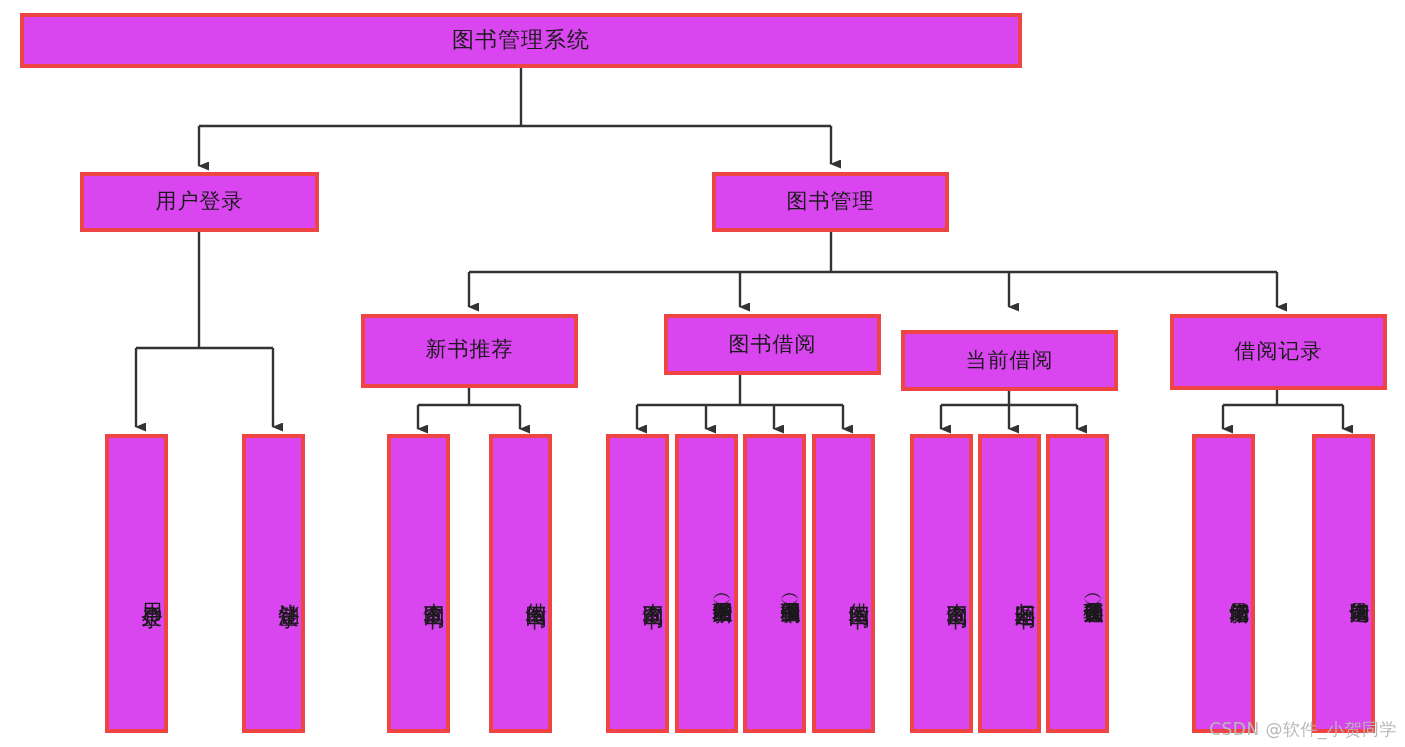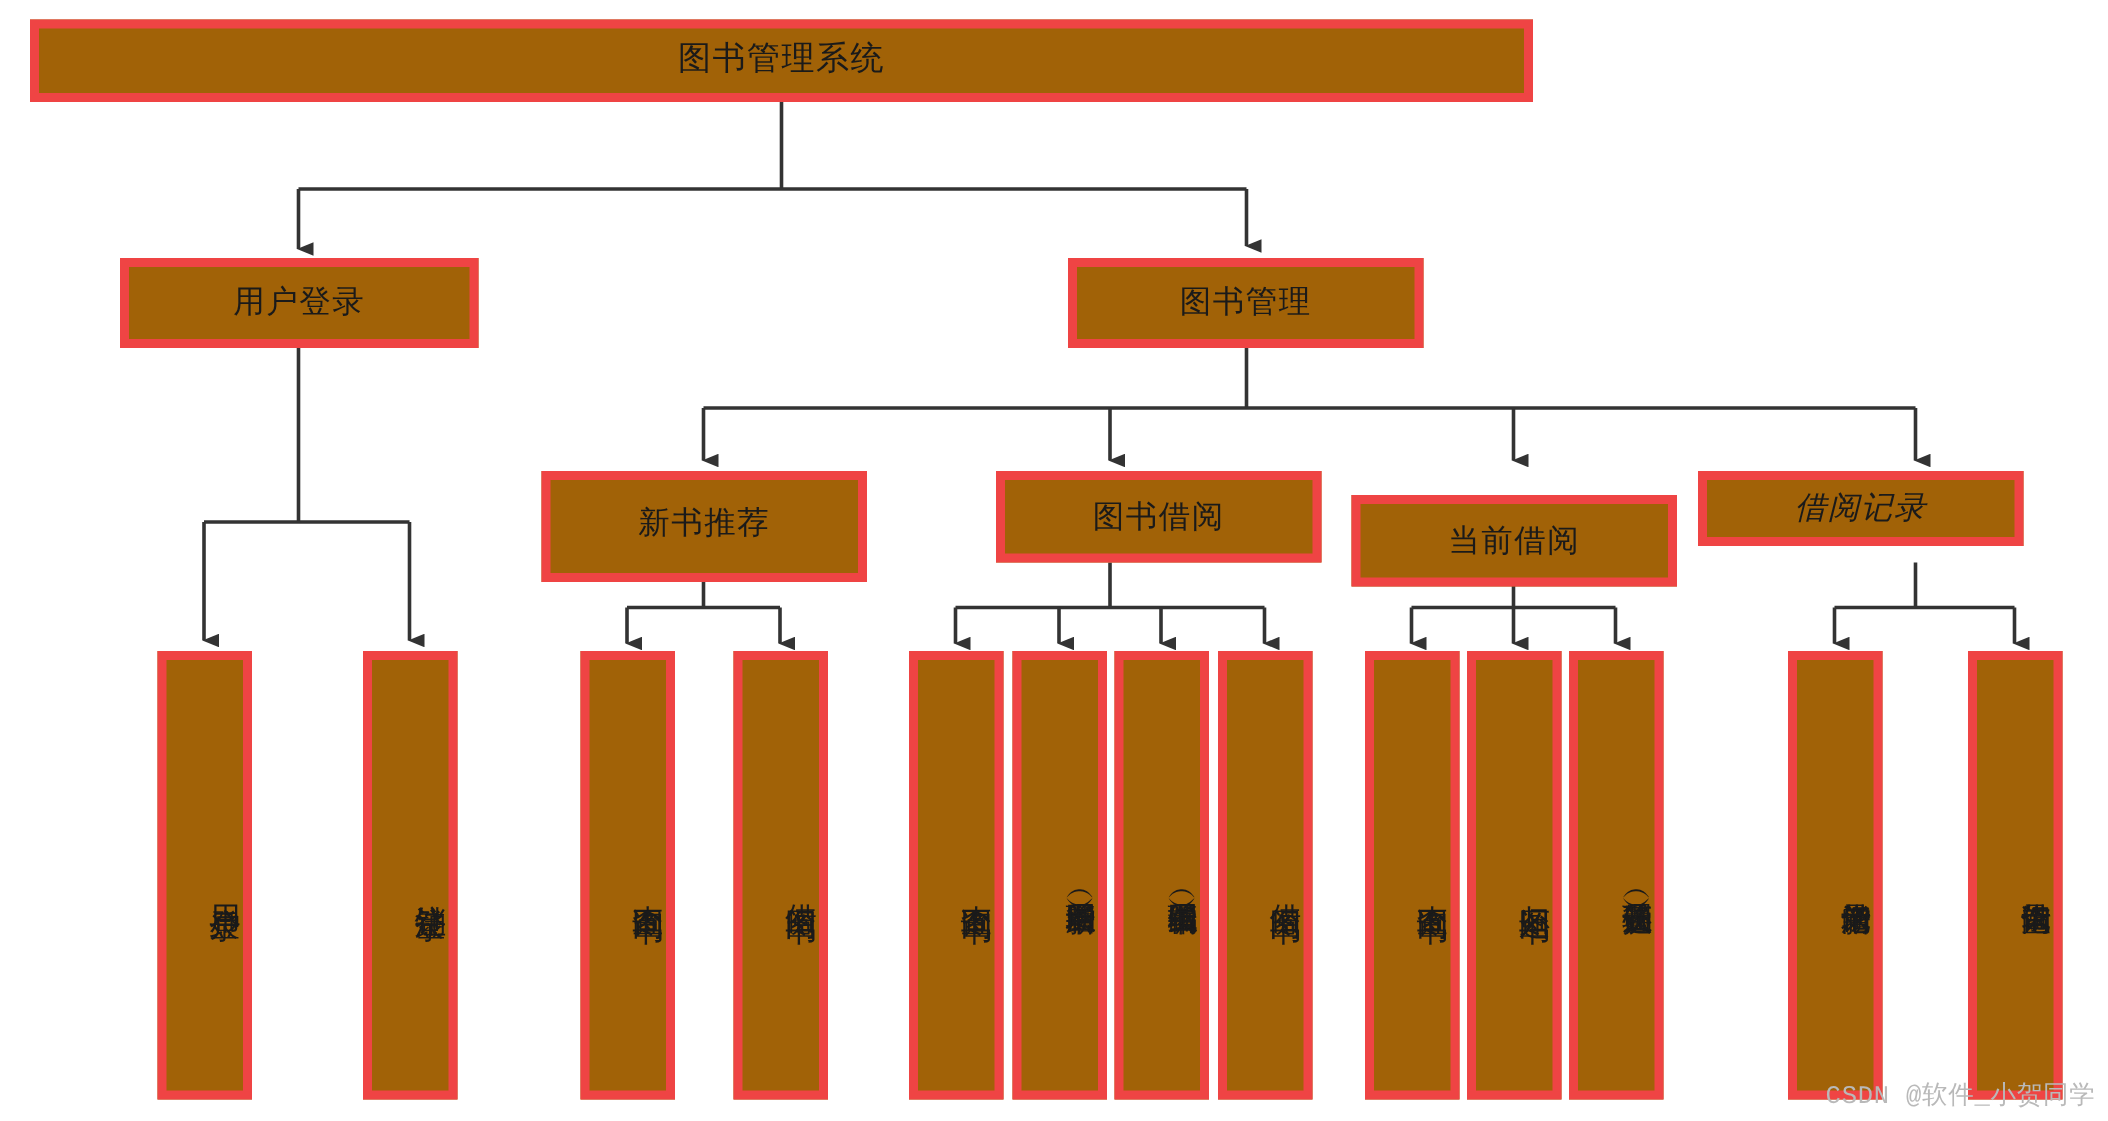--- a/index.html
+++ b/index.html
@@ -22,22 +22,22 @@
     position: absolute;
     left: 0;
     top: 0;
     width: 1405px;
     height: 747px;
     pointer-events: none;
   }
   .node {
     position: absolute;
     box-sizing: border-box;
-    border: 6px solid #ef4444;
-    background: #a16207;
+    border: 4px solid #ef4444;
+    background: #d946ef;
     display: flex;
     align-items: center;
     justify-content: center;
     color: #1a1a1a;
   }
   .node.horiz {
     font-size: 21px;
     letter-spacing: 1px;
     line-height: 1.2;
   }
@@ -63,21 +63,20 @@
     display: block;
   }
   .watermark {
     position: absolute;
     right: 8px;
     bottom: 6px;
     font-size: 17px;
     color: #b9b9b9;
     white-space: nowrap;
     letter-spacing: 0.5px;
-    font-family: Liberation Mono, monospace;
   }
 </style>
 </head>
 <body>
 
 <div id="diagram-root">
 
   <svg id="edges-layer" width="1405" height="747" viewBox="0 0 1405 747">
     <defs>
       <marker id="arrowhead" markerWidth="9" markerHeight="11" refX="4.5" refY="10" orient="auto" markerUnits="userSpaceOnUse">
@@ -141,21 +140,21 @@
 
   <div class="node horiz" style="left:361px; top:314px; width:217px; height:74px;font-family:Liberation Mono, monospace;">
     <span>新书推荐</span>
   </div>
   <div class="node horiz" style="left:632px; top:314px; width:217px; height:61px;margin-left:32px;">
     <span>图书借阅</span>
   </div>
   <div class="node horiz" style="left:901px; top:330px; width:217px; height:61px;">
     <span>当前借阅</span>
   </div>
-  <div class="node horiz" style="left:1132px; top:314px; width:217px; height:50px;font-style:italic;">
+  <div class="node horiz" style="left:1170px; top:314px; width:217px; height:76px;">
     <span>借阅记录</span>
   </div>
 
   <div class="node vert" style="left:105px; top:434px; width:63px; height:299px;">
     <span class="vtext">用户登录</span>
   </div>
   <div class="node vert" style="left:242px; top:434px; width:63px; height:299px;">
     <span class="vtext">注销登录</span>
   </div>
 

